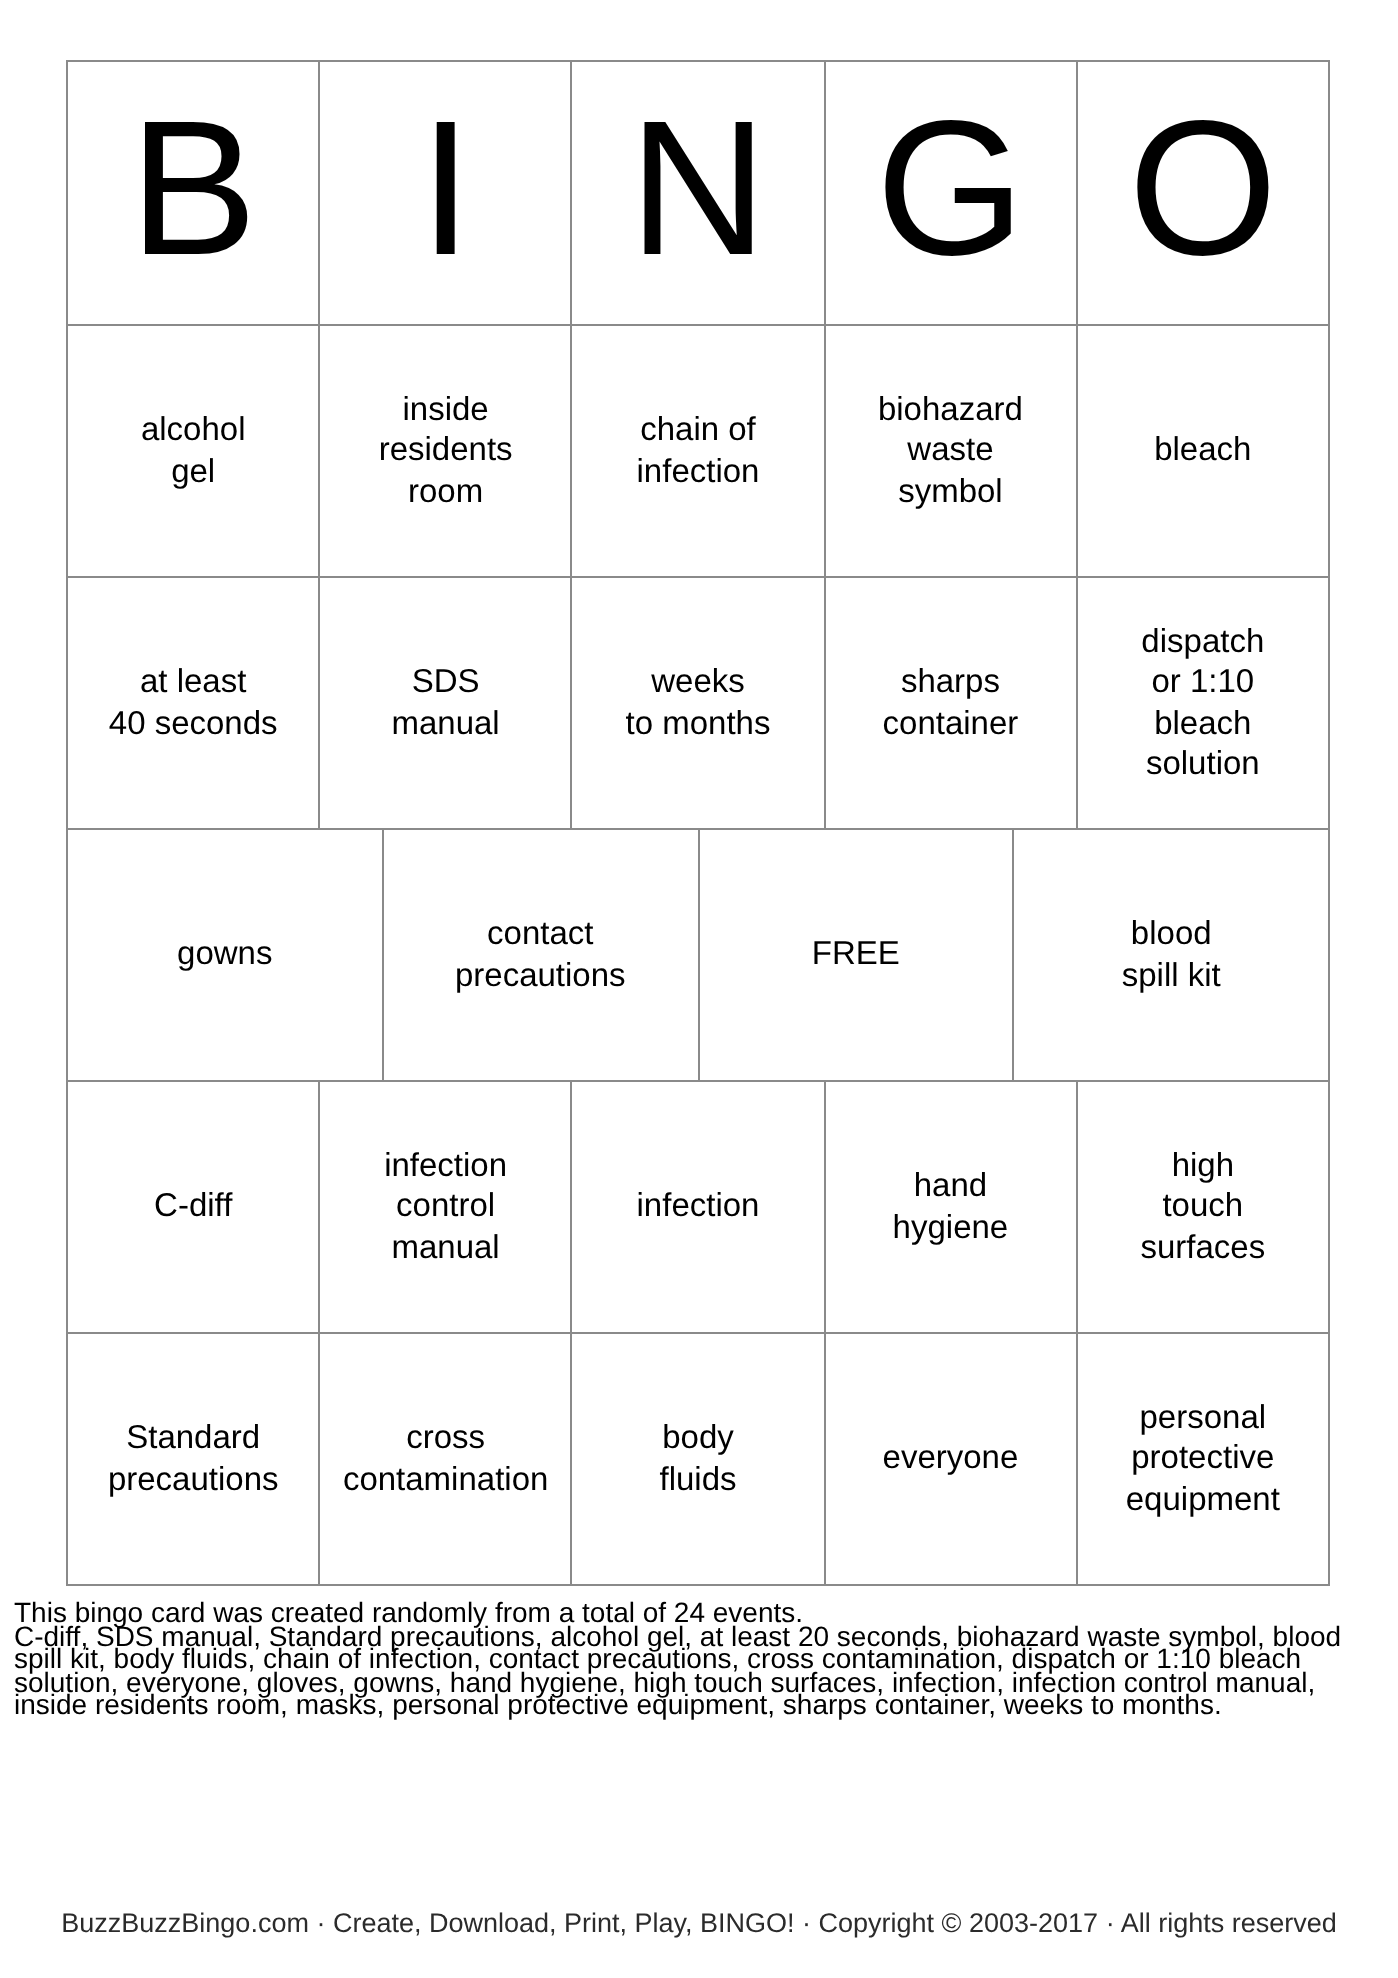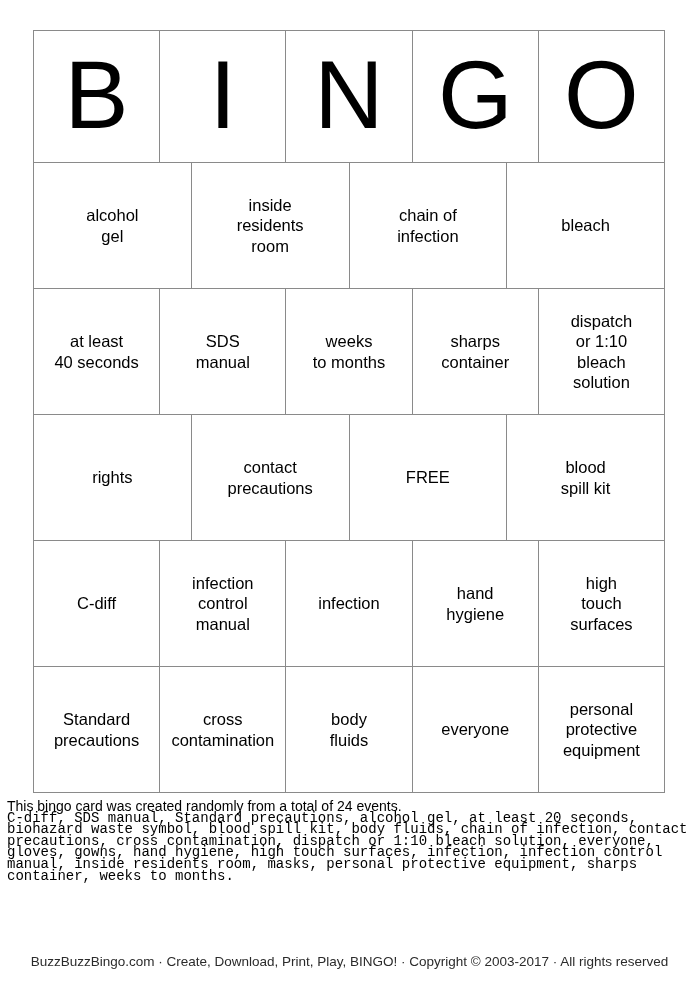--- a/index.html
+++ b/index.html
@@ -84,21 +84,20 @@
     line-height: 11.6px;
     color: #000;
   }
   #footnote .fn-line {
     display: block;
     white-space: normal;
   }
   #footnote .fn-list {
     display: block;
     margin-top: 0;
-    font-family: Liberation Mono, monospace;
   }
 
   
   #footer-bar {
     position: absolute;
     left: 0;
     top: 952px;
     width: 699px;
     text-align: center;
     font-size: 13.5px;
@@ -127,20 +126,25 @@
     <div class="grid-cell">
         <span class="cell-text">inside
 residents
 room</span>
       </div>
     <div class="grid-cell">
         <span class="cell-text">chain of
 infection</span>
       </div>
     <div class="grid-cell">
+        <span class="cell-text">biohazard
+waste
+symbol</span>
+      </div>
+    <div class="grid-cell">
         <span class="cell-text">bleach</span>
       </div>
   </div>
 
   <div class="grid-row">
     <div class="grid-cell">
         <span class="cell-text">at least
 40 seconds</span>
       </div>
     <div class="grid-cell">
@@ -158,21 +162,21 @@
     <div class="grid-cell">
         <span class="cell-text">dispatch
 or 1:10
 bleach
 solution</span>
       </div>
   </div>
 
   <div class="grid-row">
     <div class="grid-cell">
-        <span class="cell-text">rights</span>
+        <span class="cell-text">gowns</span>
       </div>
     <div class="grid-cell">
         <span class="cell-text">contact
 precautions</span>
       </div>
     <div class="grid-cell">
         <span class="cell-text">FREE</span>
       </div>
     <div class="grid-cell">
         <span class="cell-text">blood

